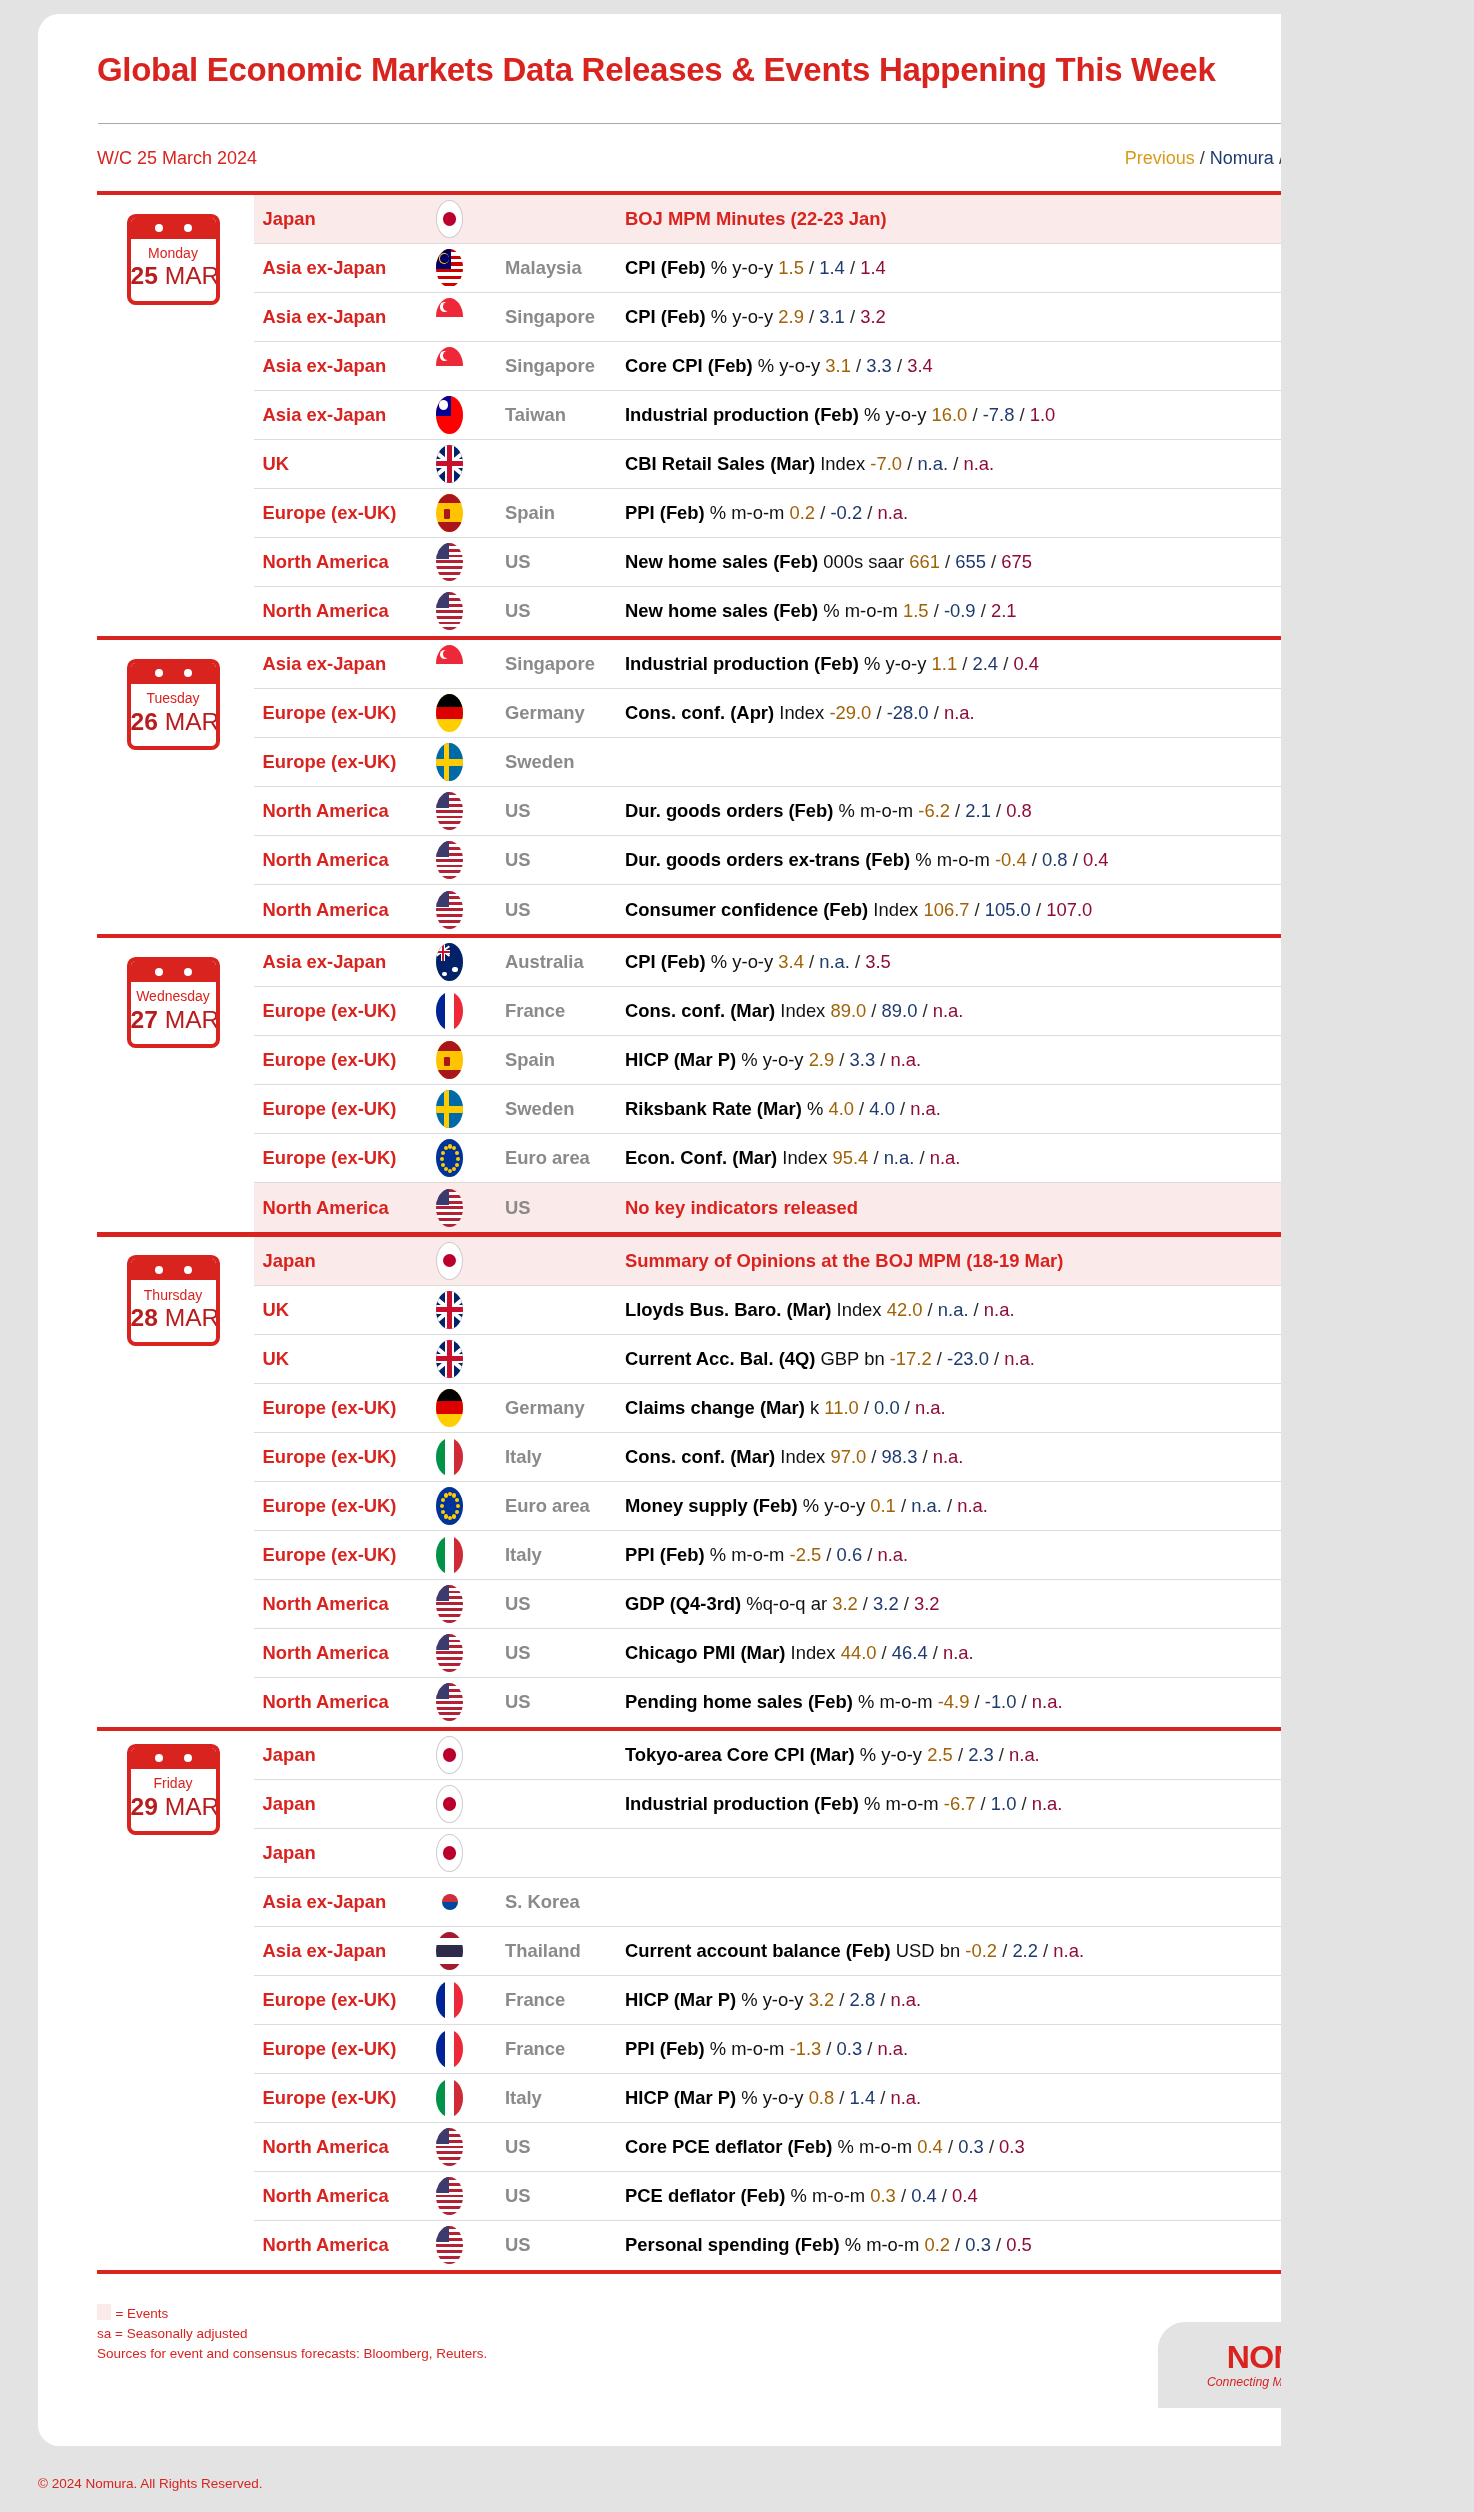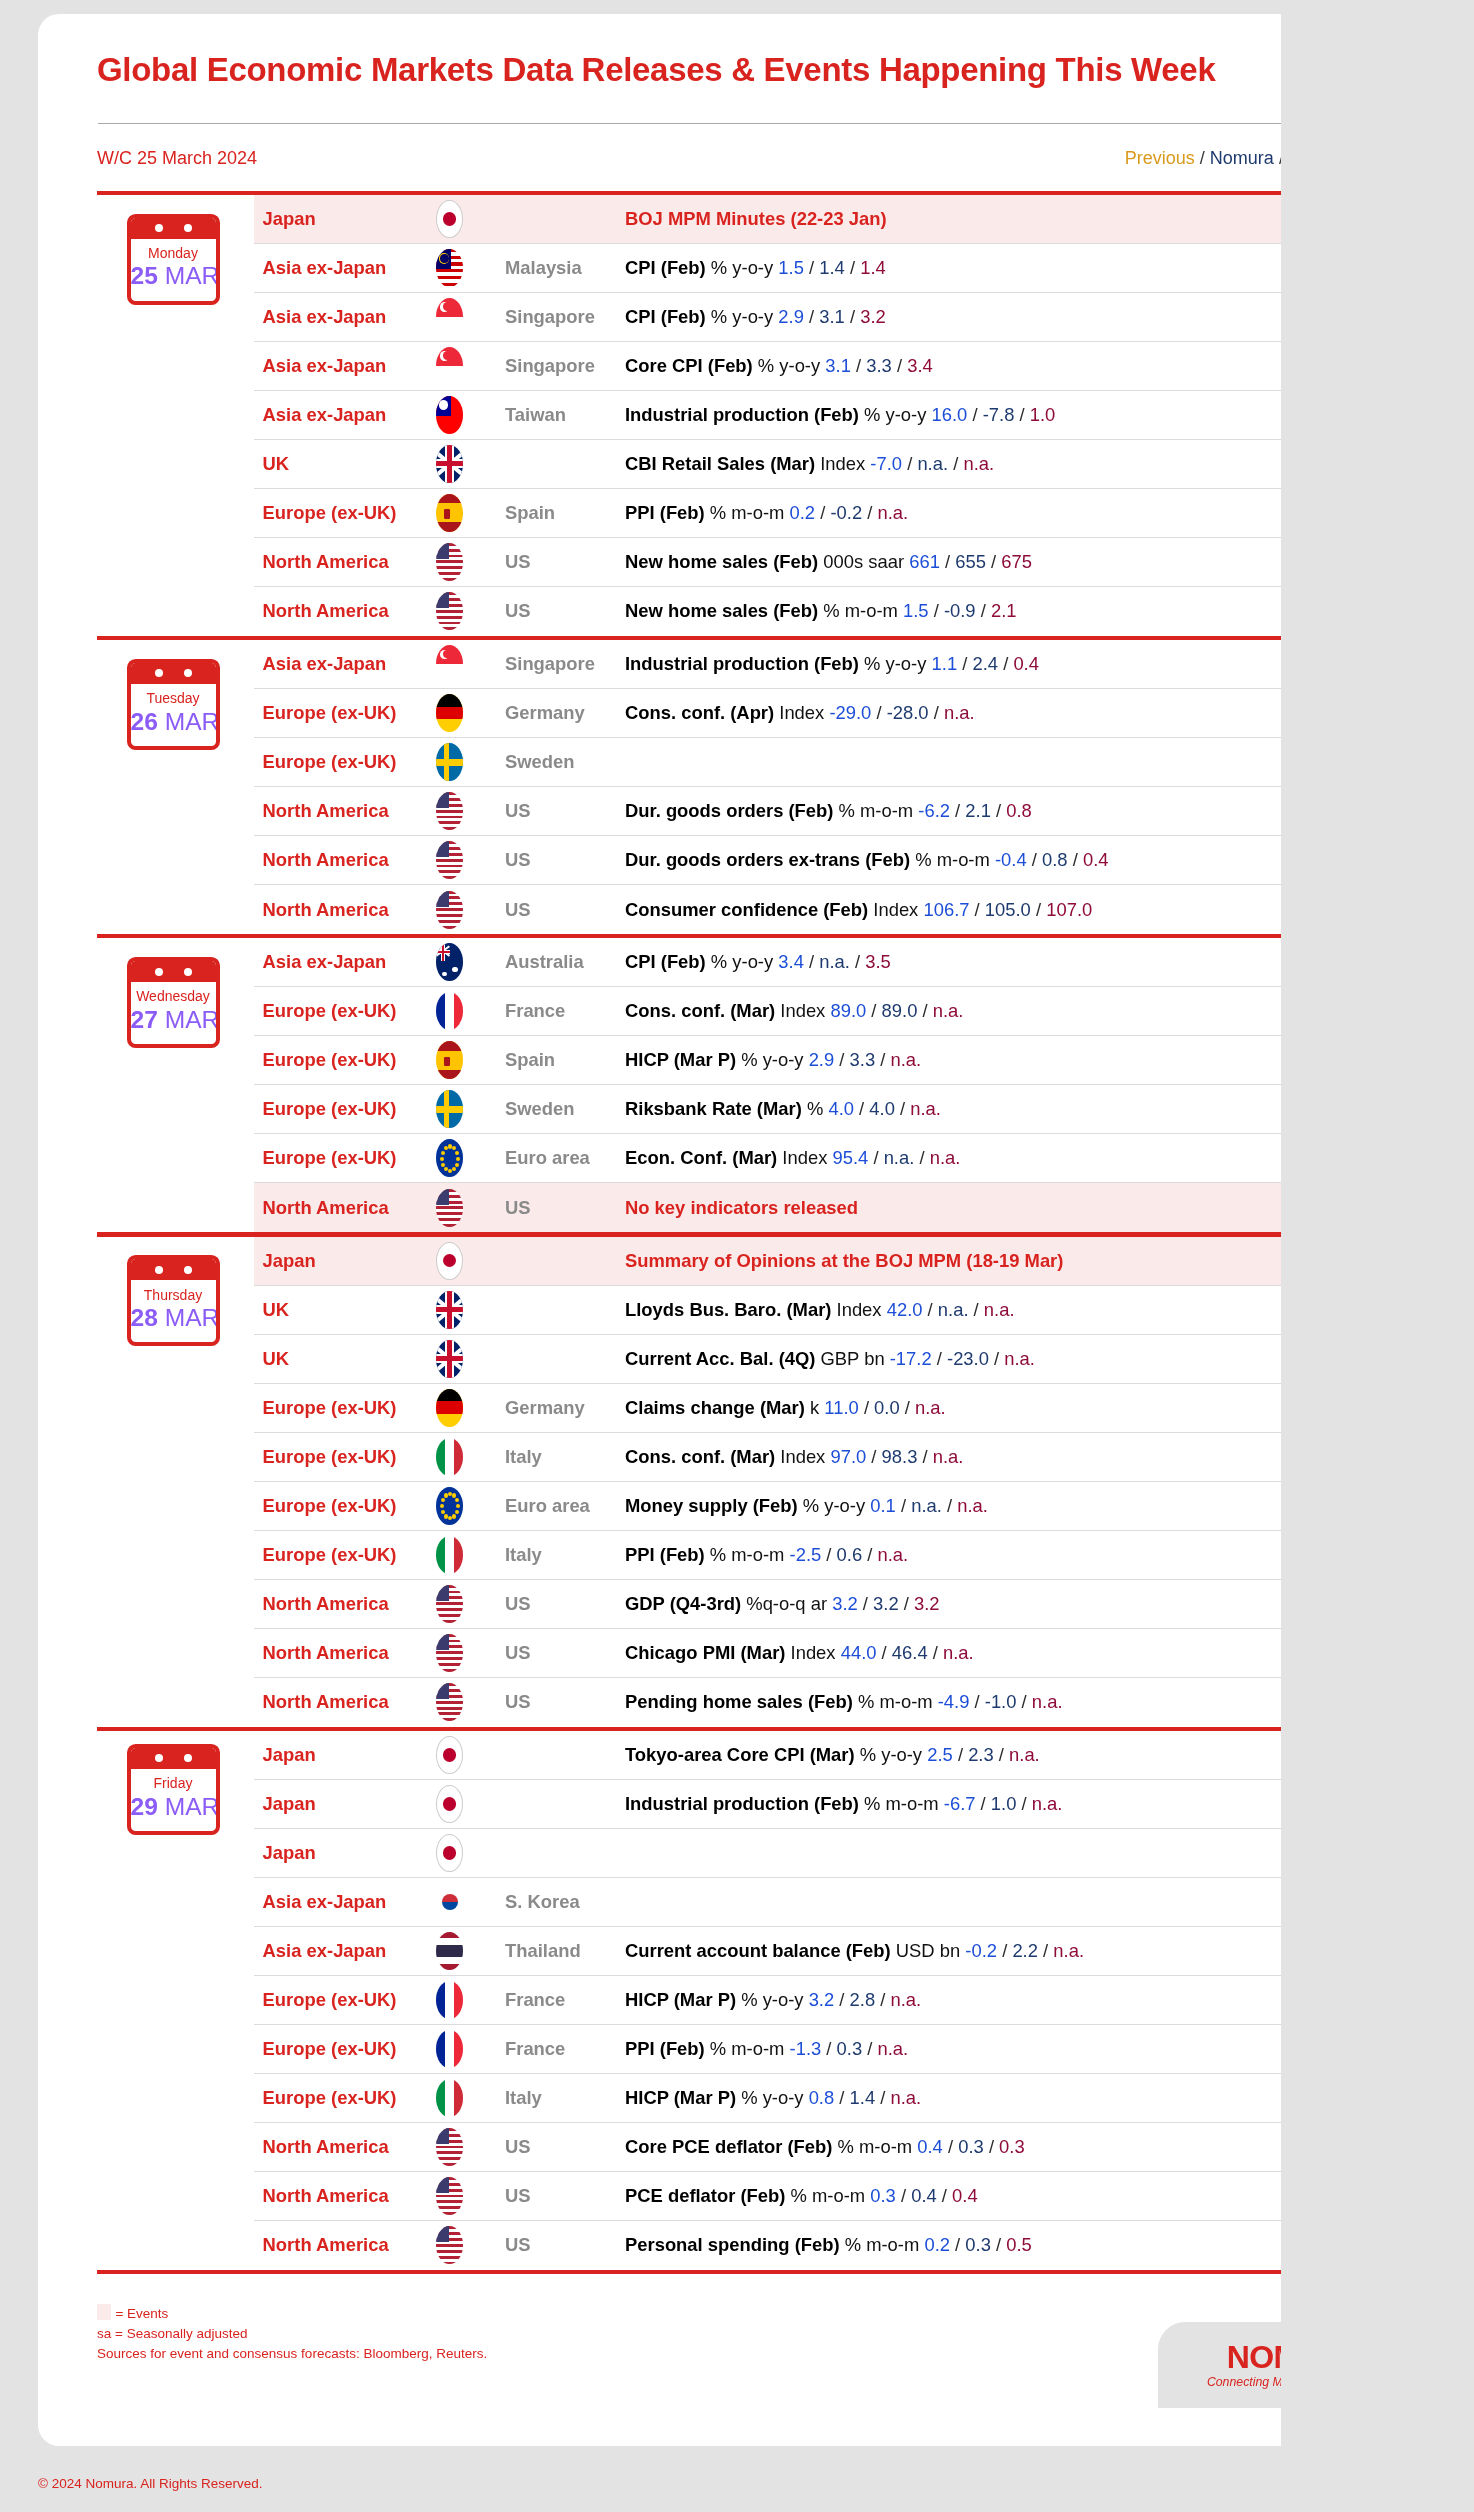--- a/index.html
+++ b/index.html
@@ -111,21 +111,21 @@
   }
   .indicator {
     flex: 1;
     font-size: 18.4px;
     color: #000;
     white-space: nowrap;
     overflow: hidden;
   }
   .indicator .nm { font-weight: bold; }
   .indicator .unit { font-weight: normal; color: #111; }
-  .v1 { color: #1d4ed8; }
+  .v1 { color: #a16207; }
   .v2 { color: #1e3a6e; }
   .v3 { color: #8e0b3a; }
   .vsep { color: #2b2b2b; }
   .evt-text {
     flex: 1;
     font-size: 18.4px;
     font-weight: bold;
     color: #d9231f;
     white-space: nowrap;
   }
@@ -164,21 +164,21 @@
     text-align: center;
   }
   .cal-day {
     font-size: 14px;
     color: #d9231f;
     line-height: 1.1;
     white-space: nowrap;
   }
   .cal-date {
     font-size: 24.6px;
-    color: #8b5cf6;
+    color: #b91c1c;
     line-height: 1.15;
     margin-top: 1.2px;
     white-space: nowrap;
   }
   .cal-date b { font-weight: bold; }
   .cal-date span { font-weight: normal; }
 
   
   .flag {
     width: 27px;

